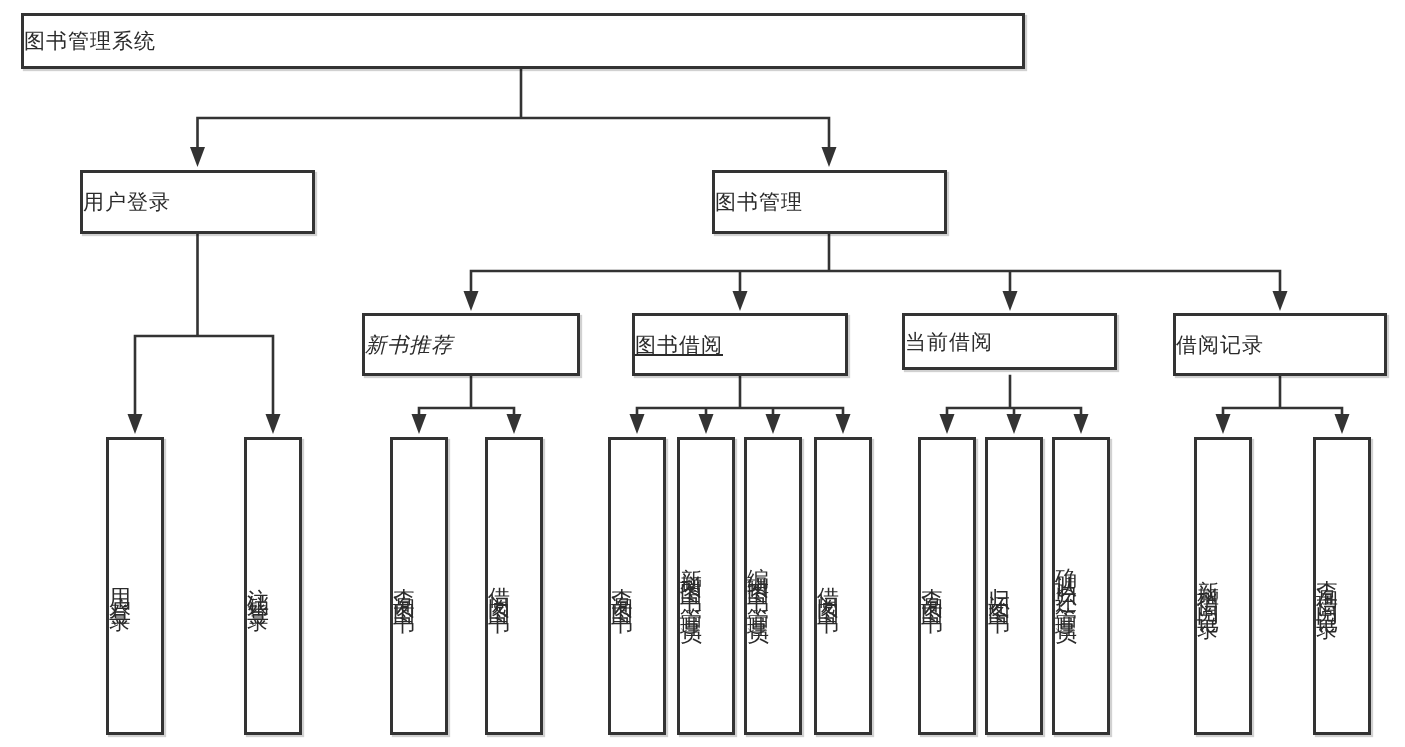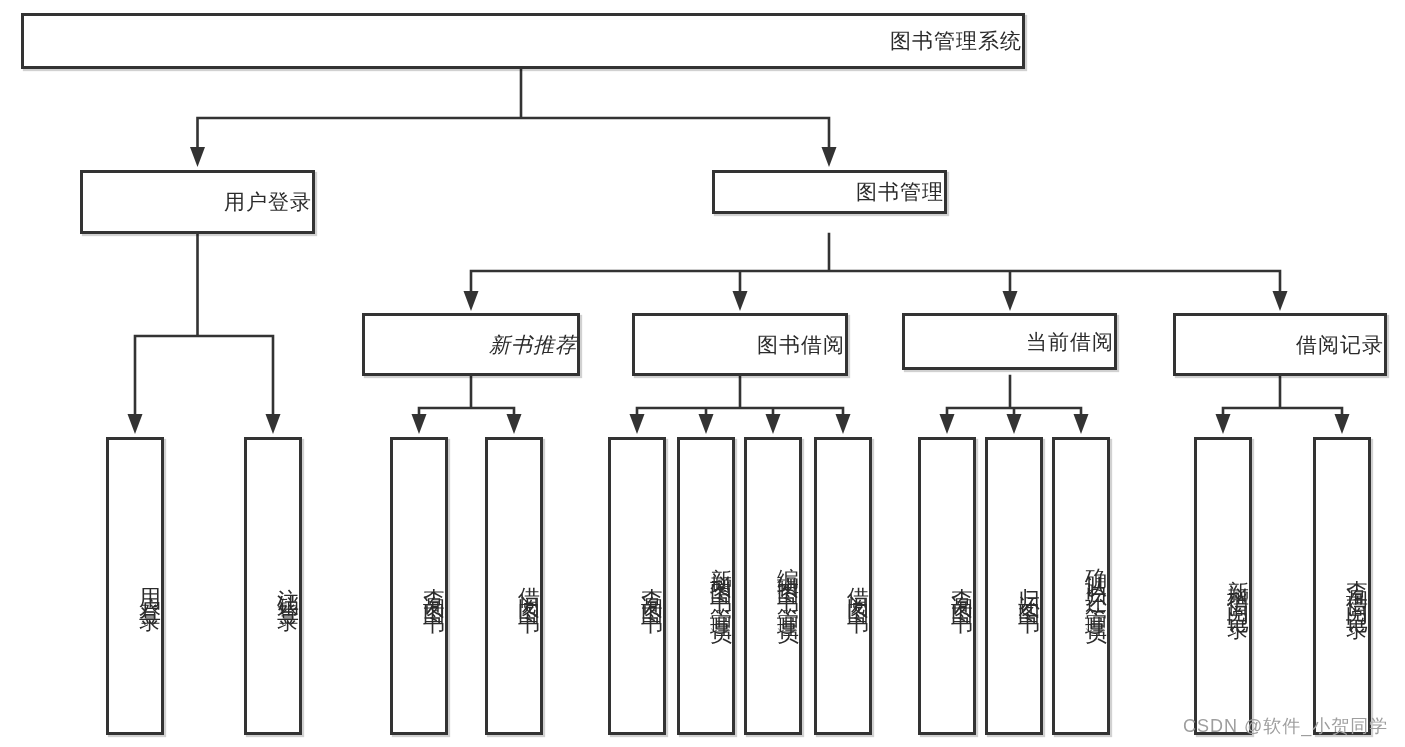--- a/index.html
+++ b/index.html
@@ -12,21 +12,21 @@
   }
   .wires{position:absolute;left:0;top:0;z-index:0;}
   .wires path{stroke:#333333;stroke-width:2.6;fill:none;stroke-linecap:square;}
   .wires polygon{fill:#333333;stroke:none;}
   .node{
     position:absolute;
     box-sizing:border-box;
     background:#ffffff;
     border:3px solid #333333;
     box-shadow:2px 2px 1px rgba(0,0,0,0.18);
-    display:flex;align-items:center;justify-content:flex-end;
+    display:flex;align-items:center;justify-content:flex-start;
     color:#2b2b2b;
     z-index:1;
   }
   .hnode{font-size:21px;letter-spacing:1px;}
   .leaf{top:437px;width:58px;height:298px;}
   .leaf span{
     writing-mode:vertical-rl;
     text-orientation:mixed;
     font-size:22px;
     letter-spacing:8px;
@@ -99,28 +99,28 @@
     </g>
   </svg>
 
   <div class="node hnode" style="left:21px;top:13px;width:1004px;height:56px;">
     <span>图书管理系统</span>
   </div>
 
   <div class="node hnode" style="left:80px;top:170px;width:235px;height:64px;">
     <span>用户登录</span>
   </div>
-  <div class="node hnode" style="left:712px;top:170px;width:235px;height:44px;">
+  <div class="node hnode" style="left:712px;top:170px;width:235px;height:64px;">
     <span>图书管理</span>
   </div>
 
   <div class="node hnode" style="left:362px;top:313px;width:218px;height:63px;font-style:italic;">
     <span>新书推荐</span>
   </div>
-  <div class="node hnode" style="left:632px;top:313px;width:216px;height:63px;">
+  <div class="node hnode" style="left:632px;top:313px;width:216px;height:63px;text-decoration:underline;">
     <span>图书借阅</span>
   </div>
   <div class="node hnode" style="left:902px;top:313px;width:215px;height:57px;">
     <span>当前借阅</span>
   </div>
   <div class="node hnode" style="left:1173px;top:313px;width:214px;height:63px;">
     <span>借阅记录</span>
   </div>
 
   <div class="node leaf" style="left:106px;">
@@ -160,15 +160,14 @@
     <span>确认归还（管理员）</span>
   </div>
 
   <div class="node leaf" style="left:1194px;">
     <span>新增借阅记录</span>
   </div>
   <div class="node leaf" style="left:1313px;">
     <span>查询借阅记录</span>
   </div>
 
-  <div class="watermark">CSDN @软件_小贺同学</div>
 
 </div>
 
 </body></html>

